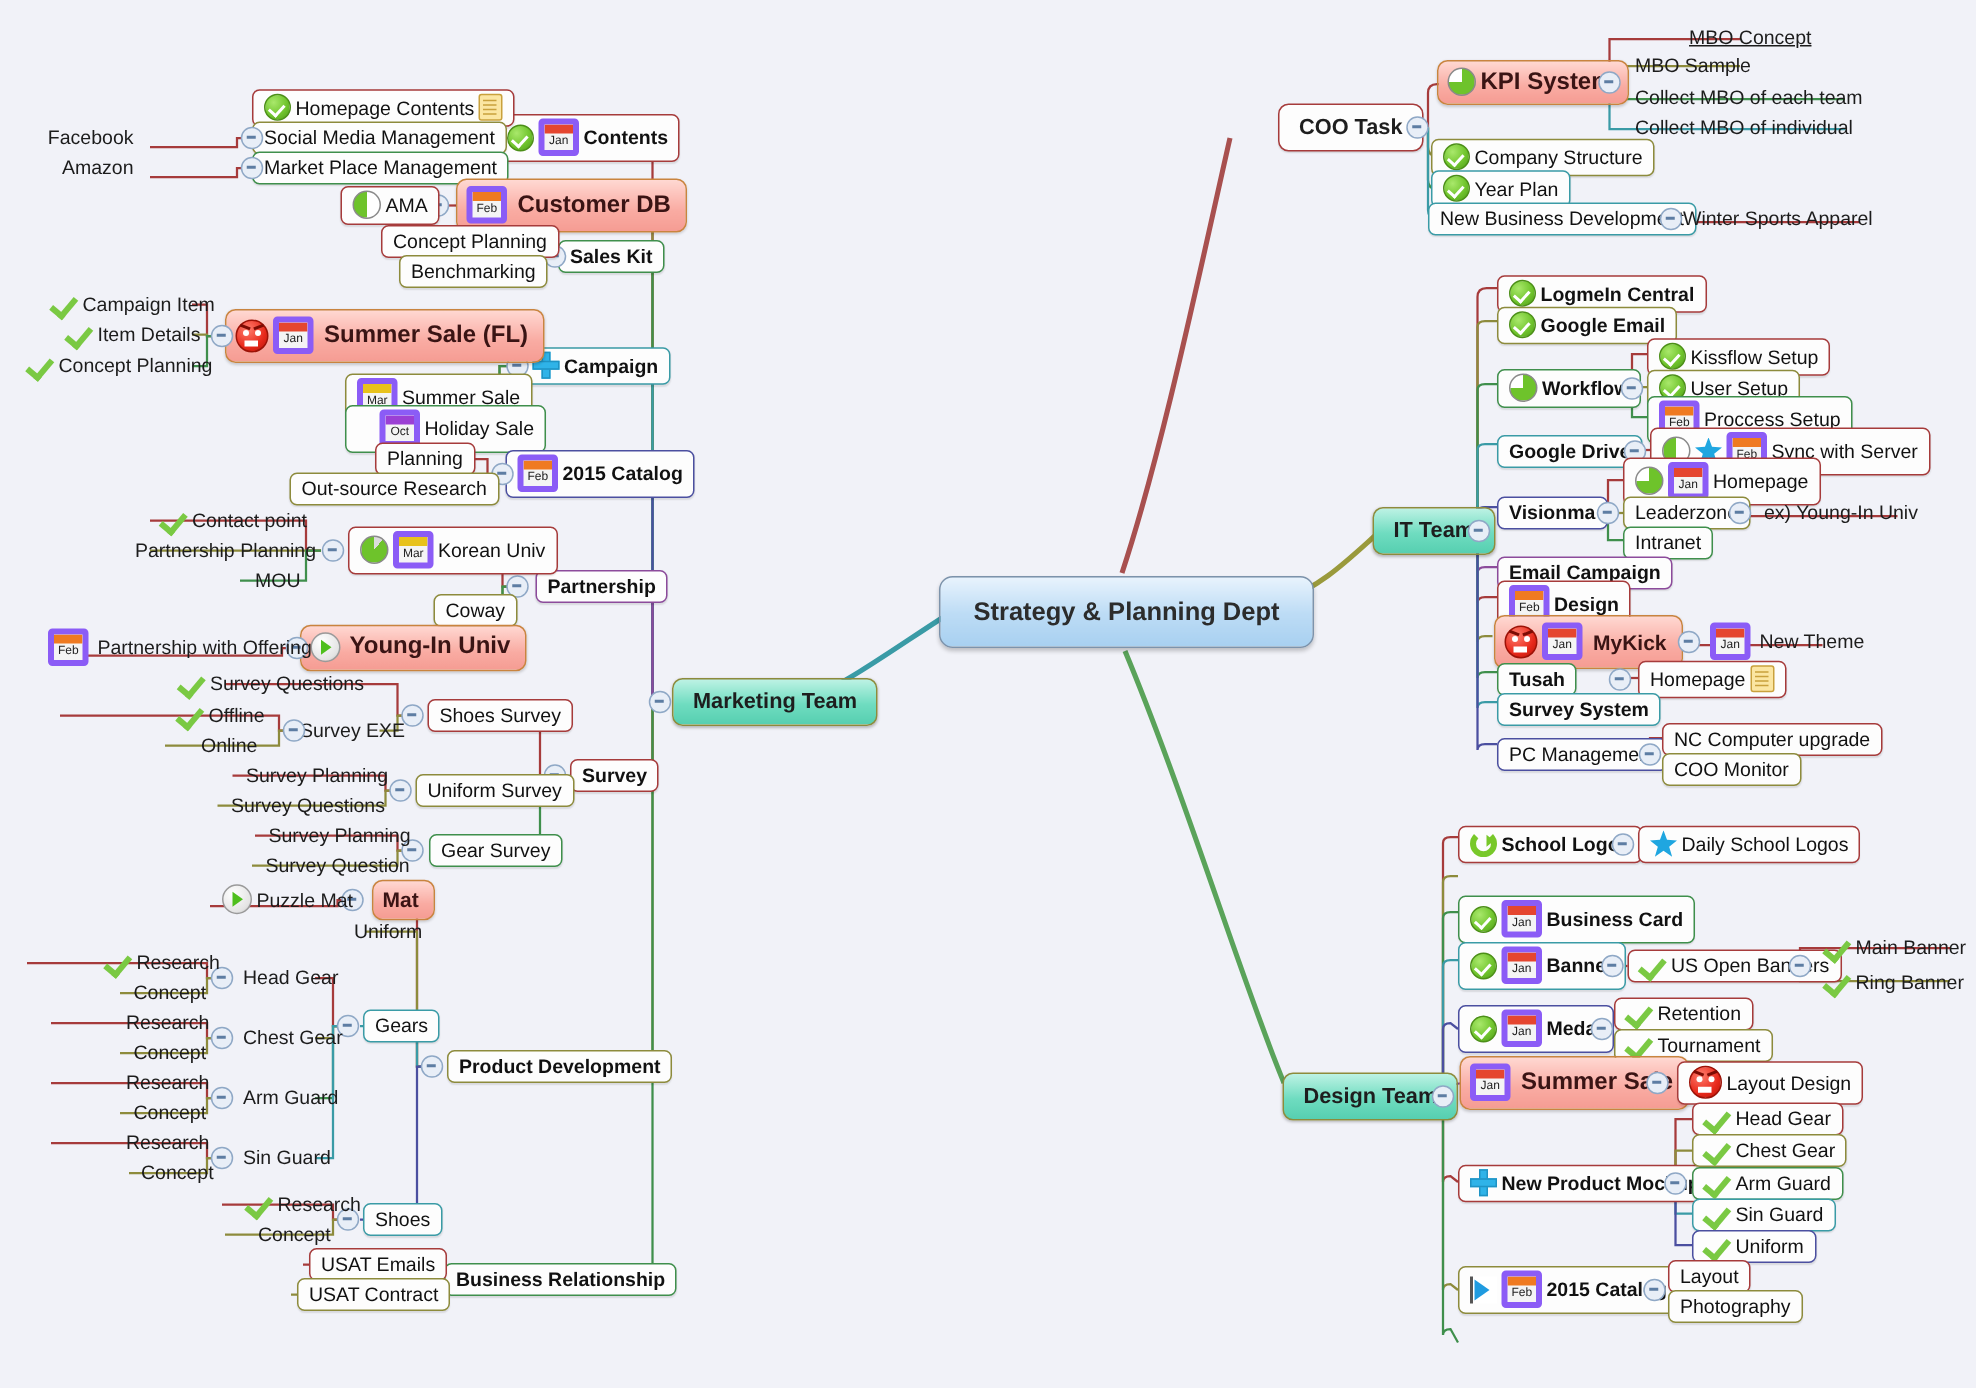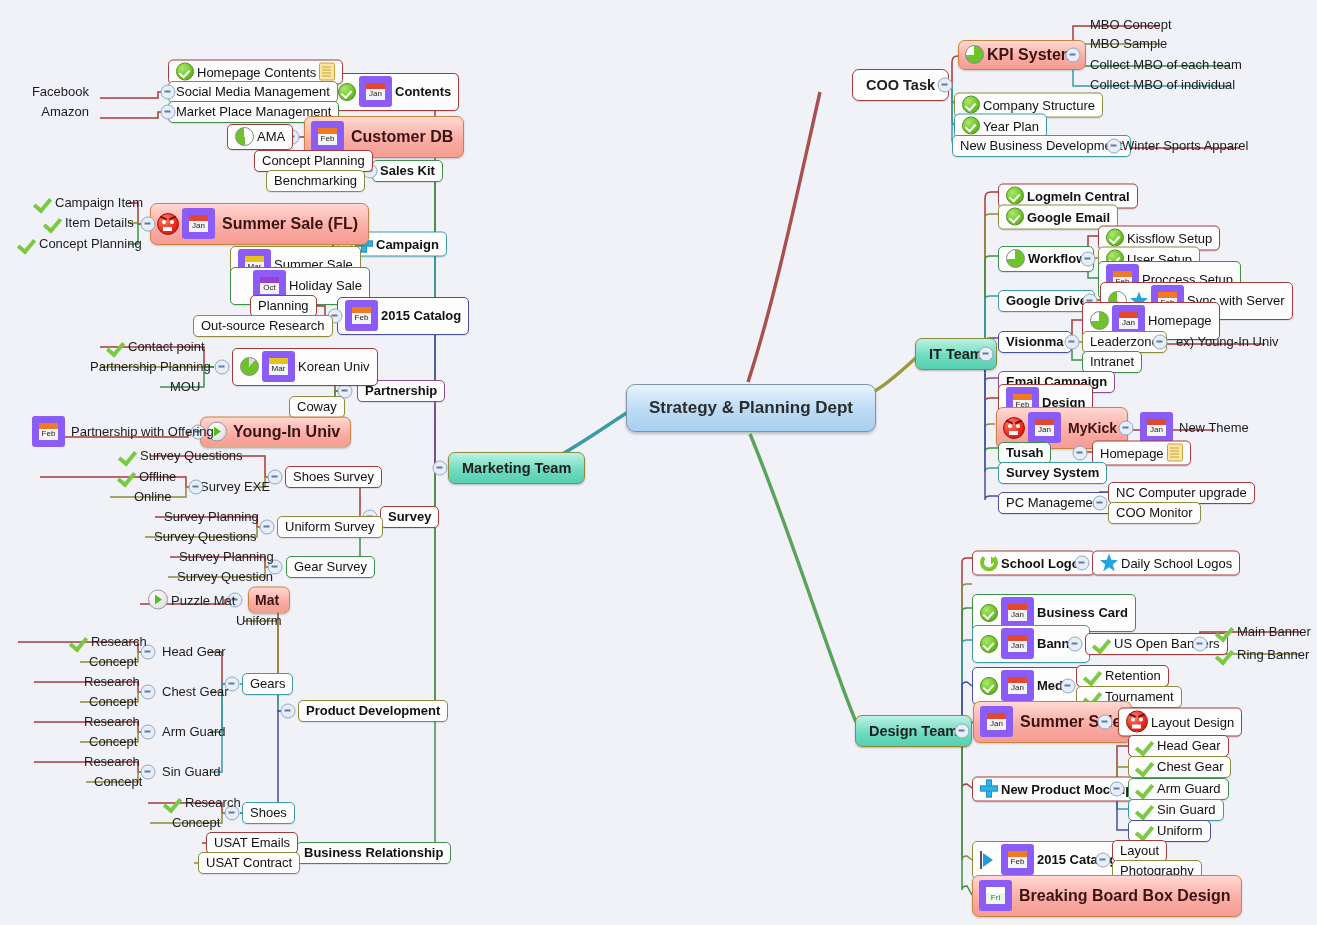--- a/index.html
+++ b/index.html
@@ -99,21 +99,21 @@
     width:7px;height:13px;border:solid #7ac943;border-width:0 4px 4px 0;
     transform:rotate(40deg);
   }
   
   .ic-pie{width:17px;height:17px;border-radius:50%;border:1px solid #8a8a8a;}
   .p50 {background:conic-gradient(#ffffff 0 180deg,#6ec32b 180deg 360deg);}
   .p75 {background:conic-gradient(#6ec32b 0 270deg,#ffffff 270deg 360deg);}
   .p87 {background:conic-gradient(#dcdcdc 0 40deg,#6ec32b 40deg 360deg);}
   
   .ic-cal{
-    width:19px;height:17px;border:7px solid #8b5cf6;border-radius:3px;
+    width:19px;height:17px;border:4px solid #8b5cf6;border-radius:3px;
     background:#f4f4f4;font-size:8px;line-height:10px;color:#222;
     text-align:center;overflow:hidden;font-family:"Liberation Sans",sans-serif;
   }
   .ic-cal i{display:block;height:6px;font-style:normal;}
   .cal-jan i{background:#e5462f;}
   .cal-feb i{background:#ef7a21;}
   .cal-mar i{background:#e8c21c;}
   .cal-oct i{background:#9b3fd4;}
   .cal-fri i{background:#ffffff;}
   .cal-fri {background:#eef7ee;color:#2c7a2c;}
@@ -390,21 +390,21 @@
   <span>Marketing Team</span>
 </div>
 <div class="tog" style="left:440px;top:468px;"></div>
 
 <div class="node hi" style="left:958px;top:55px;">
   <span class="ic ic-pie p75"></span>
   <span>KPI System</span>
 </div>
 <div class="tog" style="left:1073px;top:55px;"></div>
 
-<div class="node leaf" style="left:1086px;top:25px;">
+<div class="node leaf" style="left:1122px;top:25px;text-decoration:underline;">
   <span>MBO Concept</span>
 </div>
 <div class="node leaf" style="left:1086px;top:44px;">
   <span>MBO Sample</span>
 </div>
 <div class="node leaf" style="left:1086px;top:65px;">
   <span>Collect MBO of each team</span>
 </div>
 <div class="node leaf" style="left:1086px;top:85px;">
   <span>Collect MBO of individual</span>
@@ -665,27 +665,20 @@
   <span>2015 Catalog</span>
 </div>
 <div class="tog" style="left:1103px;top:860px;"></div>
 <div class="node boxed bc-red" style="left:1112px;top:851px;">
   <span>Layout</span>
 </div>
 <div class="node boxed bc-olive" style="left:1112px;top:871px;">
   <span>Photography</span>
 </div>
 
-<div class="node hi" style="left:972px;top:896px;">
-  <span class="ic ic-cal cal-fri">
-        <i></i>
-        <b>Fri</b>
-      </span>
-  <span style="margin-left:4px">Breaking Board Box Design</span>
-</div>
 
 <div class="node boxed bc-red b" style="left:330px;top:92px;">
   <span class="ic ic-check"></span>
   <span class="ic ic-cal cal-jan">
         <i></i>
         <b>Jan</b>
       </span>
   <span>Contents</span>
 </div>
 <div class="tog" style="left:328px;top:92px;"></div>

